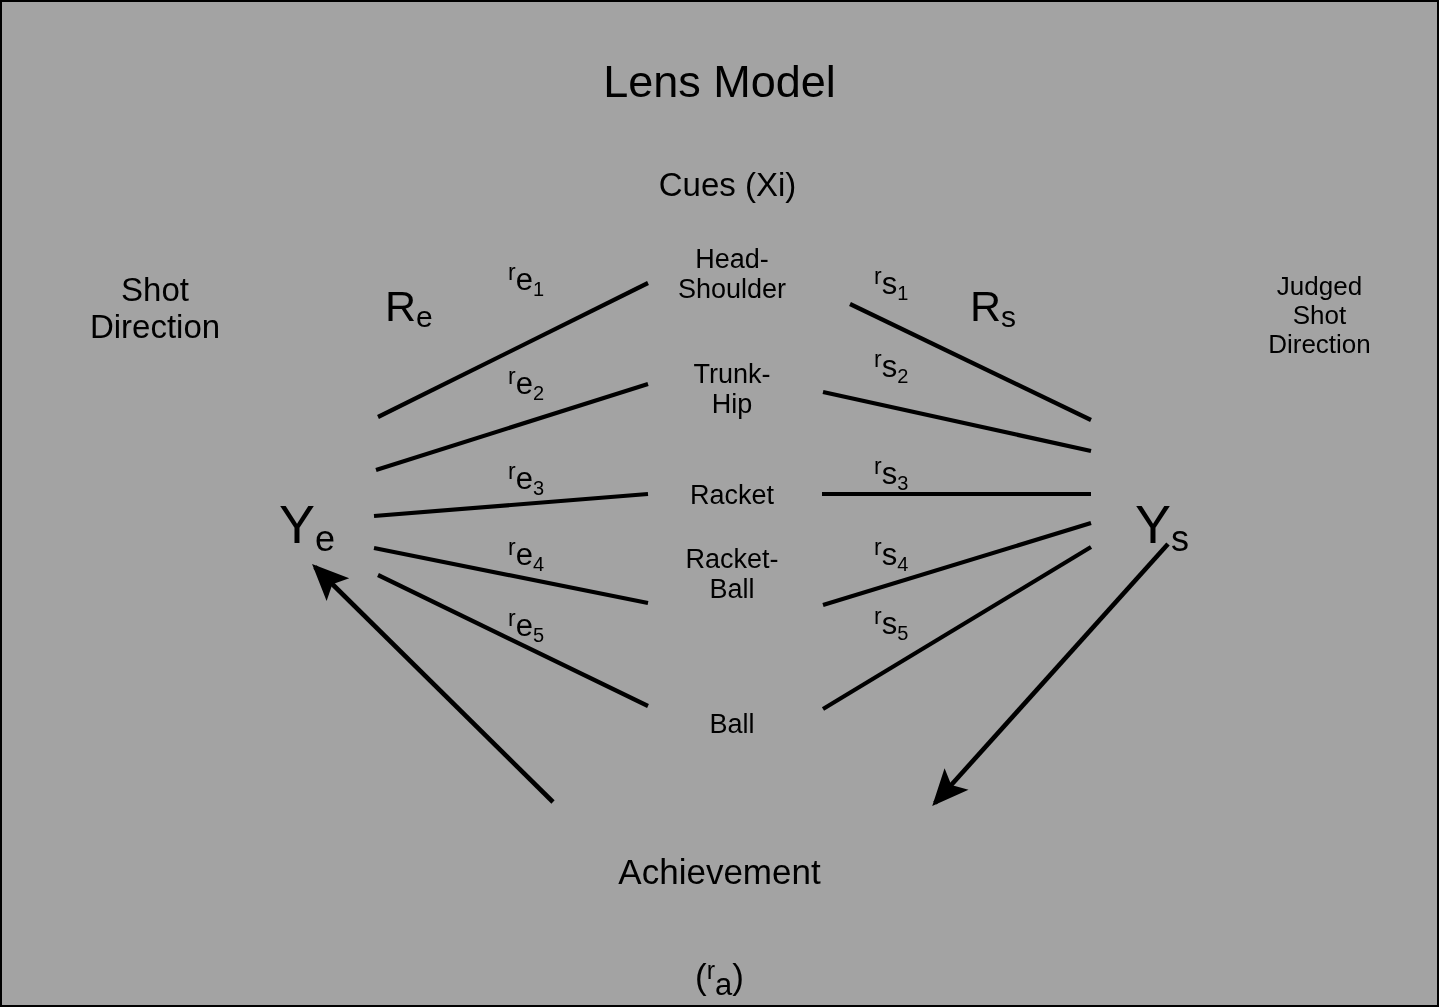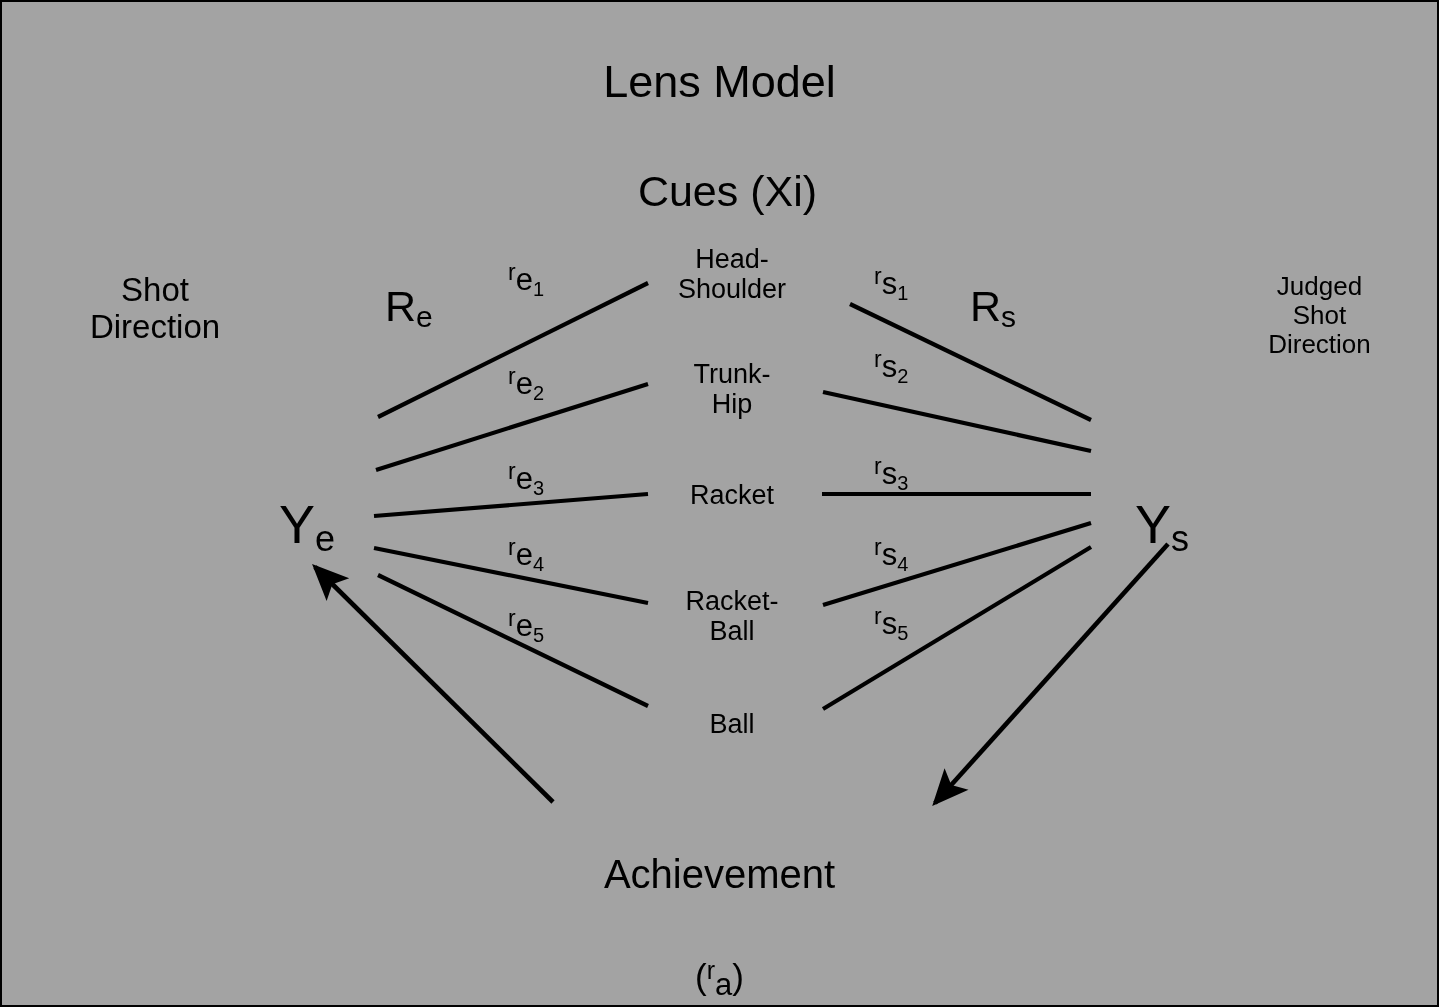--- a/index.html
+++ b/index.html
@@ -33,21 +33,21 @@
     line-height: 1.12;
   }
   
   #title {
     left: 0; right: 0; top: 55px;
     font-size: 45px;
   }
   
   #cues-heading {
     left: 16px; right: 0; top: 165px;
-    font-size: 43px;
+    font-size: 33px;
   }
   
   #shot-direction {
     left: 38px; top: 270px; width: 230px;
     font-size: 33px;
   }
   #judged-shot-direction {
     left: 1200px; top: 270px; width: 235px;
     font-size: 26px;
   }
@@ -99,21 +99,21 @@
   .weight .w-mid {
     font-size: 31px;
   }
   .weight .w-idx {
     font-size: 20px;
     vertical-align: -0.32em;
   }
   
   #achievement {
     left: 0; right: 0; top: 850px;
-    font-size: 40px;
+    font-size: 35px;
   }
   #achievement-r {
     left: 0; right: 0; top: 915px;
     font-size: 35px;
   }
   #achievement-r .ra-r {
     font-size: 25px;
     vertical-align: 0.4em;
   }
   #achievement-r .ra-a {
@@ -180,21 +180,21 @@
 
   <div class="lbl" id="r-s">
     <span>R</span><span class="r-node-sub">s</span>
   </div>
 
   <div class="lbl cue" style="top:242px">Head-
 Shoulder</div>
   <div class="lbl cue" style="top:357px">Trunk-
 Hip</div>
   <div class="lbl cue" style="top:478px">Racket</div>
-  <div class="lbl cue" style="top:584px">Racket-
+  <div class="lbl cue" style="top:542px">Racket-
 Ball</div>
   <div class="lbl cue" style="top:707px">Ball</div>
 
   <div class="lbl weight" style="left:506px; top:258px">
     <span class="w-main">r</span><span class="w-mid">e</span><span class="w-idx">1</span>
   </div>
   <div class="lbl weight" style="left:506px; top:362px">
     <span class="w-main">r</span><span class="w-mid">e</span><span class="w-idx">2</span>
   </div>
   <div class="lbl weight" style="left:506px; top:457px">

